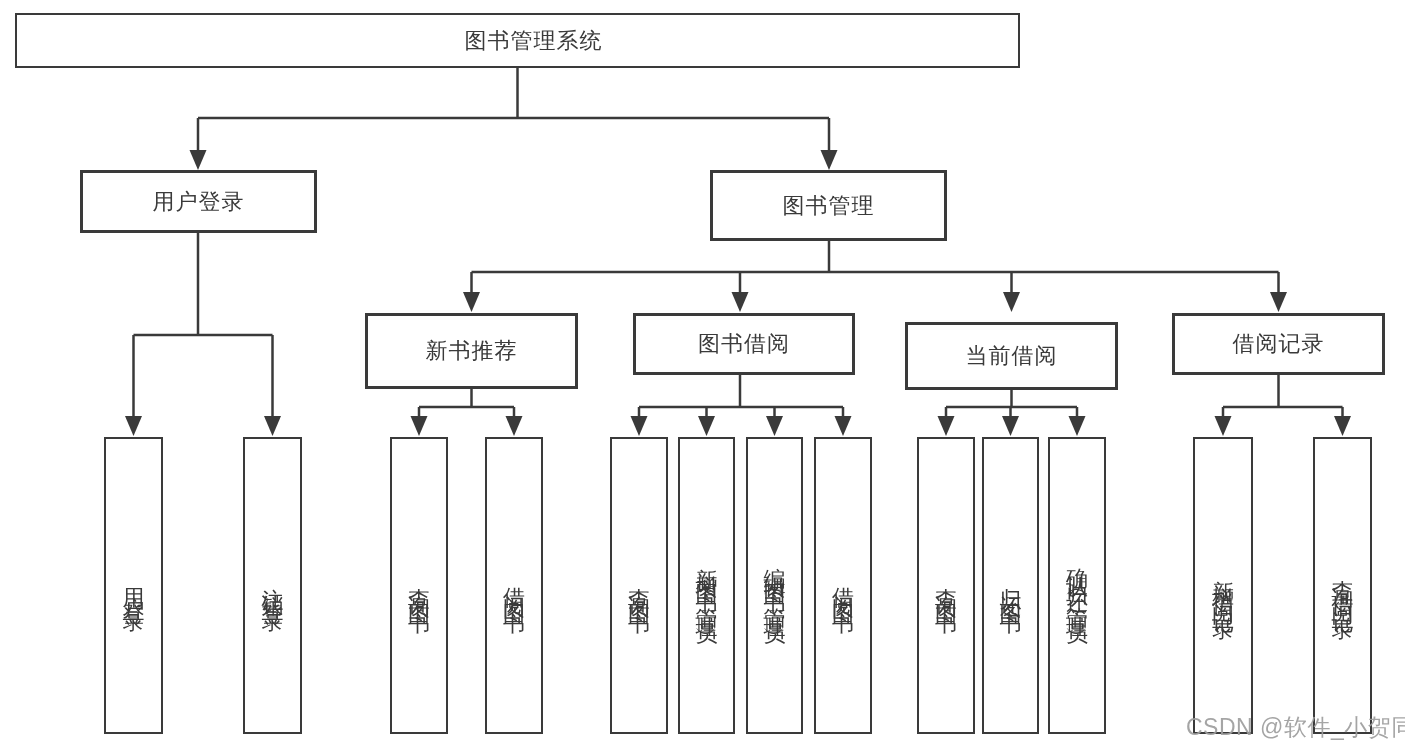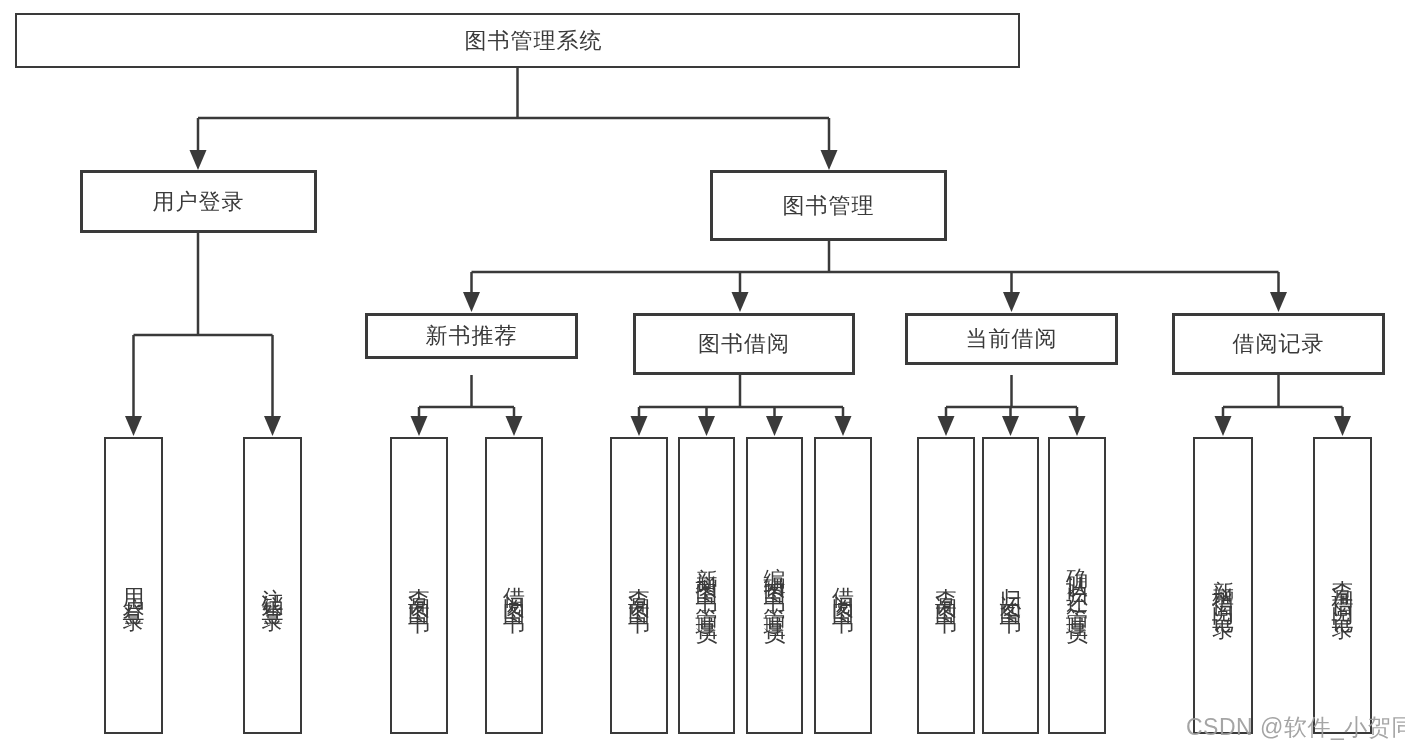--- a/index.html
+++ b/index.html
@@ -134,27 +134,27 @@
     <span>图书管理系统</span>
   </div>
 
   <div class="hbox" style="left:80px; top:170px; width:237px; height:63px;">
     <span>用户登录</span>
   </div>
   <div class="hbox" style="left:710px; top:170px; width:237px; height:71px;">
     <span>图书管理</span>
   </div>
 
-  <div class="hbox" style="left:365px; top:313px; width:213px; height:46px;">
+  <div class="hbox" style="left:365px; top:313px; width:213px; height:76px;">
     <span>新书推荐</span>
   </div>
   <div class="hbox" style="left:633px; top:313px; width:222px; height:62px;">
     <span>图书借阅</span>
   </div>
-  <div class="hbox" style="left:905px; top:313px; width:213px; height:52px;font-family:Liberation Mono, monospace;">
+  <div class="hbox" style="left:905px; top:322px; width:213px; height:68px;font-family:Liberation Mono, monospace;">
     <span>当前借阅</span>
   </div>
   <div class="hbox" style="left:1172px; top:313px; width:213px; height:62px;">
     <span>借阅记录</span>
   </div>
 
   <div class="vbox" style="left:104px; top:437px; width:59px; height:297px;">
     <span class="vtext">用户登录</span>
   </div>
   <div class="vbox" style="left:243px; top:437px; width:59px; height:297px;">

